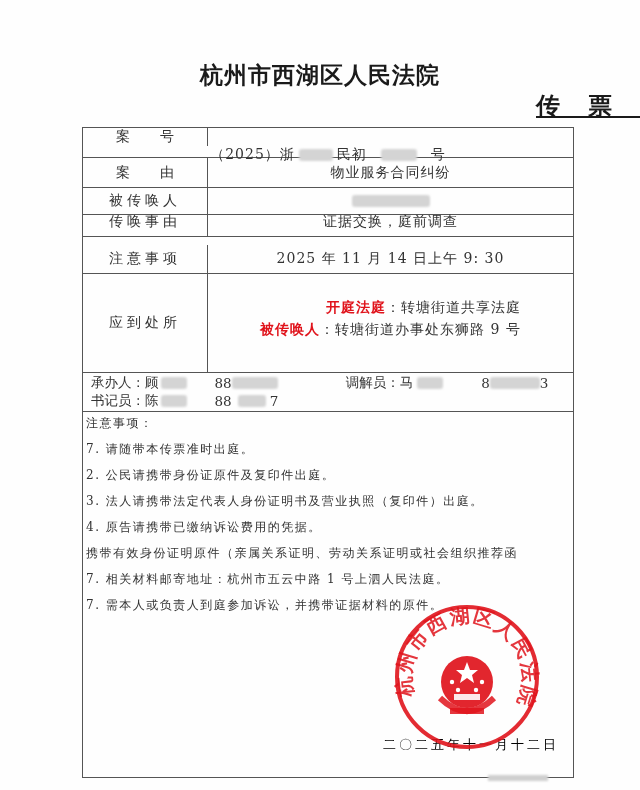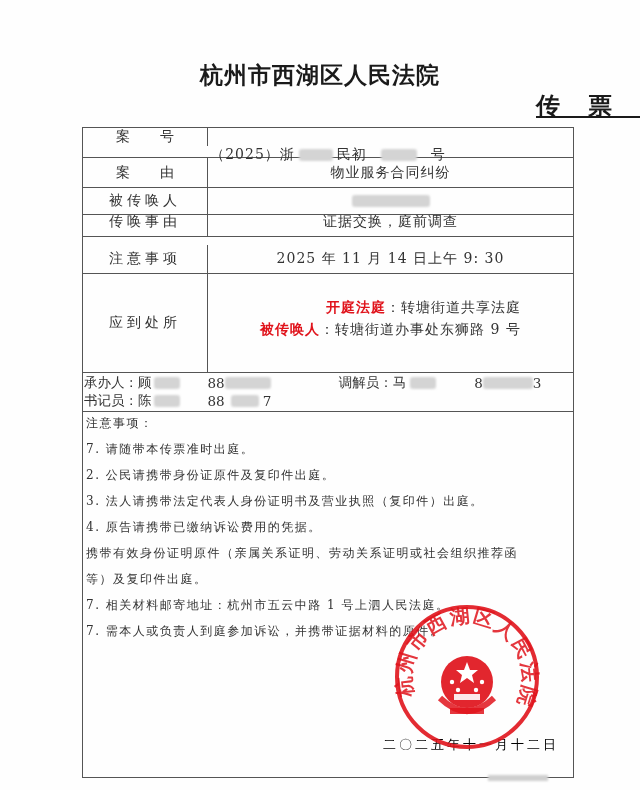--- a/index.html
+++ b/index.html
@@ -33,21 +33,21 @@
       flex: 1; display: flex; align-items: center; justify-content: center;
       font-size: 14px; color: #333; letter-spacing: 1px;
     }
     .blur {
       display: inline-block; height: 12px; background: #d4d4d4; border-radius: 3px;
       filter: blur(1.2px); vertical-align: middle;
     }
     .venue { display: flex; flex-direction: column; align-items: flex-end; line-height: 22px; font-size: 14px; }
     .venue .red { color: #e0141c; font-weight: bold; }
     .staff { position: absolute; left: 0; top: 245px; width: 100%; height: 38px; border-bottom: 1.5px solid #555; font-size: 13.5px; color: #333; }
-    .staff .line { position: absolute; left: 1px; height: 18px; display: flex; align-items: center; white-space: nowrap; text-align: right; }
+    .staff .line { position: absolute; left: 8px; height: 18px; display: flex; align-items: center; white-space: nowrap; text-align: right; }
     .notes { position: absolute; left: 3px; top: 286px; width: 480px; font-size: 12px; color: #333; letter-spacing: 1.5px; }
     .notes .nline { height: 26px; line-height: 26px; white-space: nowrap; }
     .notes .first { height: 22px; line-height: 18px; }
     .date-line { position: absolute; left: 300px; top: 608px; font-size: 13px; color: #000000; letter-spacing: 3px; }
     .seal { position: absolute; left: 392px; top: 602px; width: 150px; height: 150px; }
     .bottom-mark { position: absolute; left: 488px; top: 775px; width: 60px; height: 6px; background: #cfcfcf; filter: blur(1px); }
   </style>
 </head>
 <body>
 
@@ -124,21 +124,20 @@
     </div>
   </div>
 
   <div class="notes">
     <div class="nline first">注意事项：</div>
     <div class="nline">7. 请随带本传票准时出庭。</div>
     <div class="nline">2. 公民请携带身份证原件及复印件出庭。</div>
     <div class="nline">3. 法人请携带法定代表人身份证明书及营业执照（复印件）出庭。</div>
     <div class="nline">4. 原告请携带已缴纳诉讼费用的凭据。</div>
     <div class="nline">携带有效身份证明原件（亲属关系证明、劳动关系证明或社会组织推荐函</div>
-    <div class="nline">等）及复印件出庭。</div>
     <div class="nline">7. 相关材料邮寄地址：杭州市五云中路 1 号上泗人民法庭。</div>
     <div class="nline">7. 需本人或负责人到庭参加诉讼，并携带证据材料的原件。</div>
   </div>
 
   <div class="date-line">二〇二五年十一月十二日</div>
 </div>
 
 <svg class="seal" viewBox="0 0 150 150">
   <defs>
     <path id="sealArc" d="M 24 100 A 56 56 0 1 1 126 100"></path>

